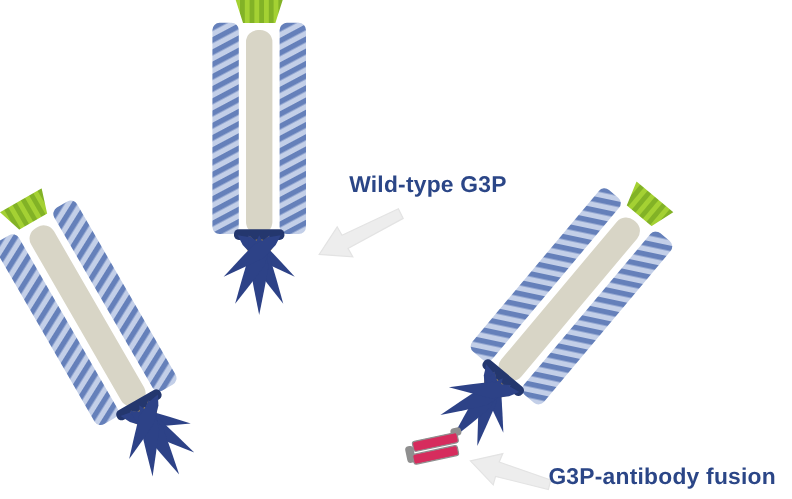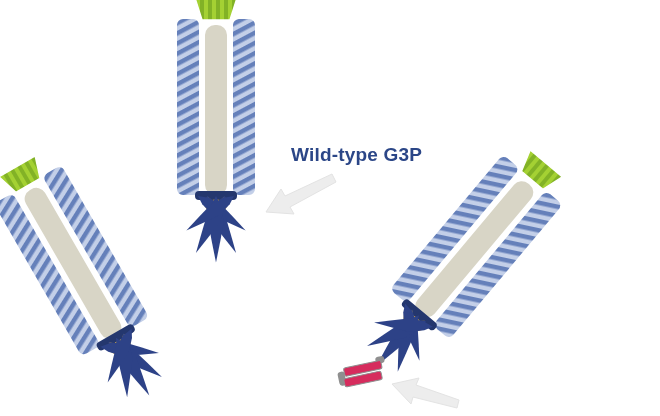--- a/index.html
+++ b/index.html
@@ -109,13 +109,14 @@
       <rect class="grayfill" x="14" y="-14" width="9" height="7" rx="3"></rect>
       <rect class="crimson" x="-19" y="-10" width="38" height="8.5" rx="2"></rect>
       <rect class="crimson" x="-21" y="0.5" width="38" height="8.5" rx="2"></rect>
     </g>
 
     <polygon class="arrow-shape" points="332,174 285,196 281,189 266,212 294,214 290,207 336,182"></polygon>
     <polygon class="arrow-shape" points="459,400 416,385 419,378 392,384 411,404 413,397 457,408"></polygon>
   </svg>
 
   <div class="label label-wild">Wild-type G3P</div>
+  <div class="label label-fusion">G3P-antibody fusion</div>
 </div>
 
 </body></html>

